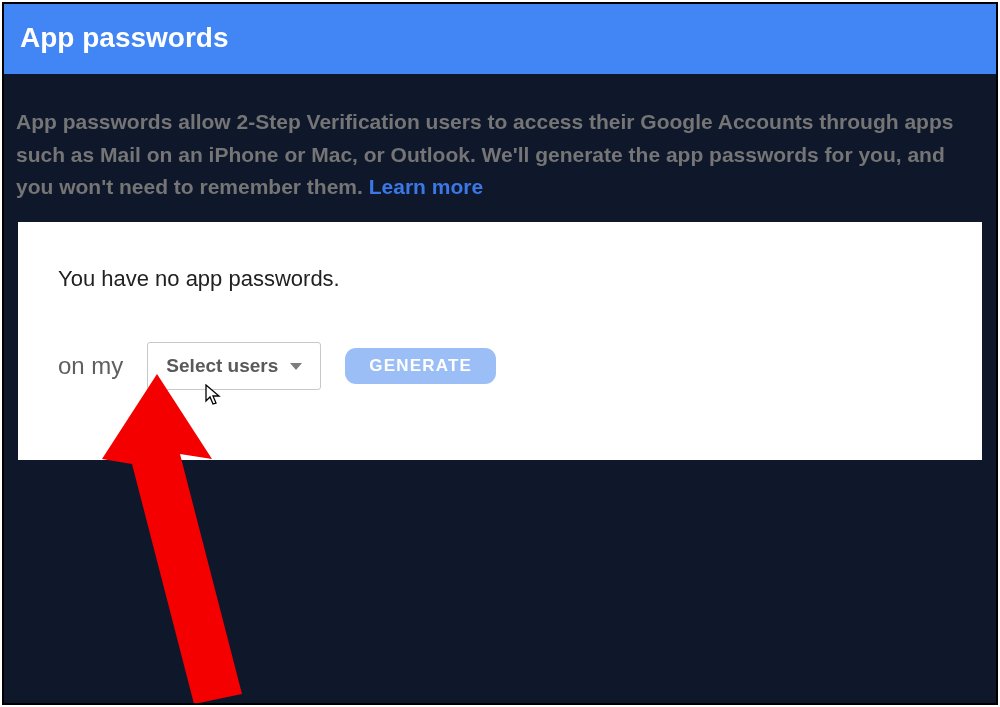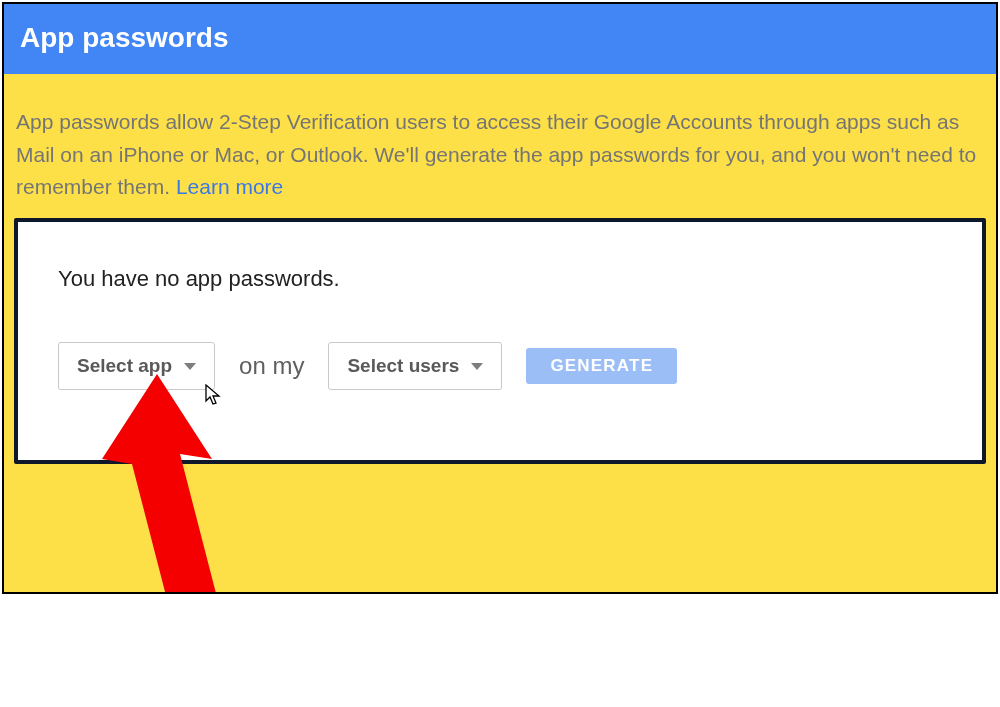--- a/index.html
+++ b/index.html
@@ -8,41 +8,42 @@
       padding: 0;
     }
     body {
       font-family: Arial, Helvetica, sans-serif;
       background: #fff;
       width: 1000px;
       height: 707px;
     }
     .frame {
       width: 996px;
-      height: 592px;
+      height: 703px;
       margin: 2px;
       border: 2px solid #000;
-      background: #fde047;
+      background: #0f172a;
       position: relative;
       overflow: hidden;
     }
     .header {
       background: #4285f4;
       color: #fff;
       padding: 18px 16px 20px 16px;
     }
     .header-title {
       font-size: 28px;
       font-weight: 600;
     }
     .intro {
       padding: 32px 12px 14px 12px;
       color: #757575;
       font-size: 21px;
       line-height: 1.55;
+      font-weight: bold;
     }
     .intro .learn-more {
       color: #3b78e7;
       cursor: pointer;
     }
     .card {
       margin: 0 10px;
       background: #fff;
       border: 4px solid #0f172a;
       border-radius: 2px;
@@ -85,21 +86,21 @@
       font-size: 24px;
       color: #5f5f5f;
     }
     .gen-btn {
       background: #9bbef6;
       color: #fff;
       font-weight: 700;
       letter-spacing: 1.2px;
       font-size: 17px;
       padding: 8px 24px;
-      border-radius: 3px;
+      border-radius: 11px;
       border: none;
       cursor: pointer;
     }
     
     .cursor-arrow {
       position: absolute;
       left: 201px;
       top: 380px;
       width: 18px;
       height: 24px;
@@ -124,24 +125,20 @@
   </div>
 
   <div class="intro">
     <span>App passwords allow 2-Step Verification users to access their Google Accounts through apps such as Mail on an iPhone or Mac, or Outlook. We'll generate the app passwords for you, and you won't need to remember them. </span><span class="learn-more">Learn more</span>
   </div>
 
   <div class="card">
     <div class="card-msg">You have no app passwords.</div>
 
     <div class="controls-row">
-      <div class="dropdown">
-        <span>Select app</span>
-        <span class="caret"></span>
-      </div>
 
       <span class="onmy">on my</span>
 
       <div class="dropdown">
         <span>Select users</span>
         <span class="caret"></span>
       </div>
 
       <button class="gen-btn">GENERATE</button>
     </div>

